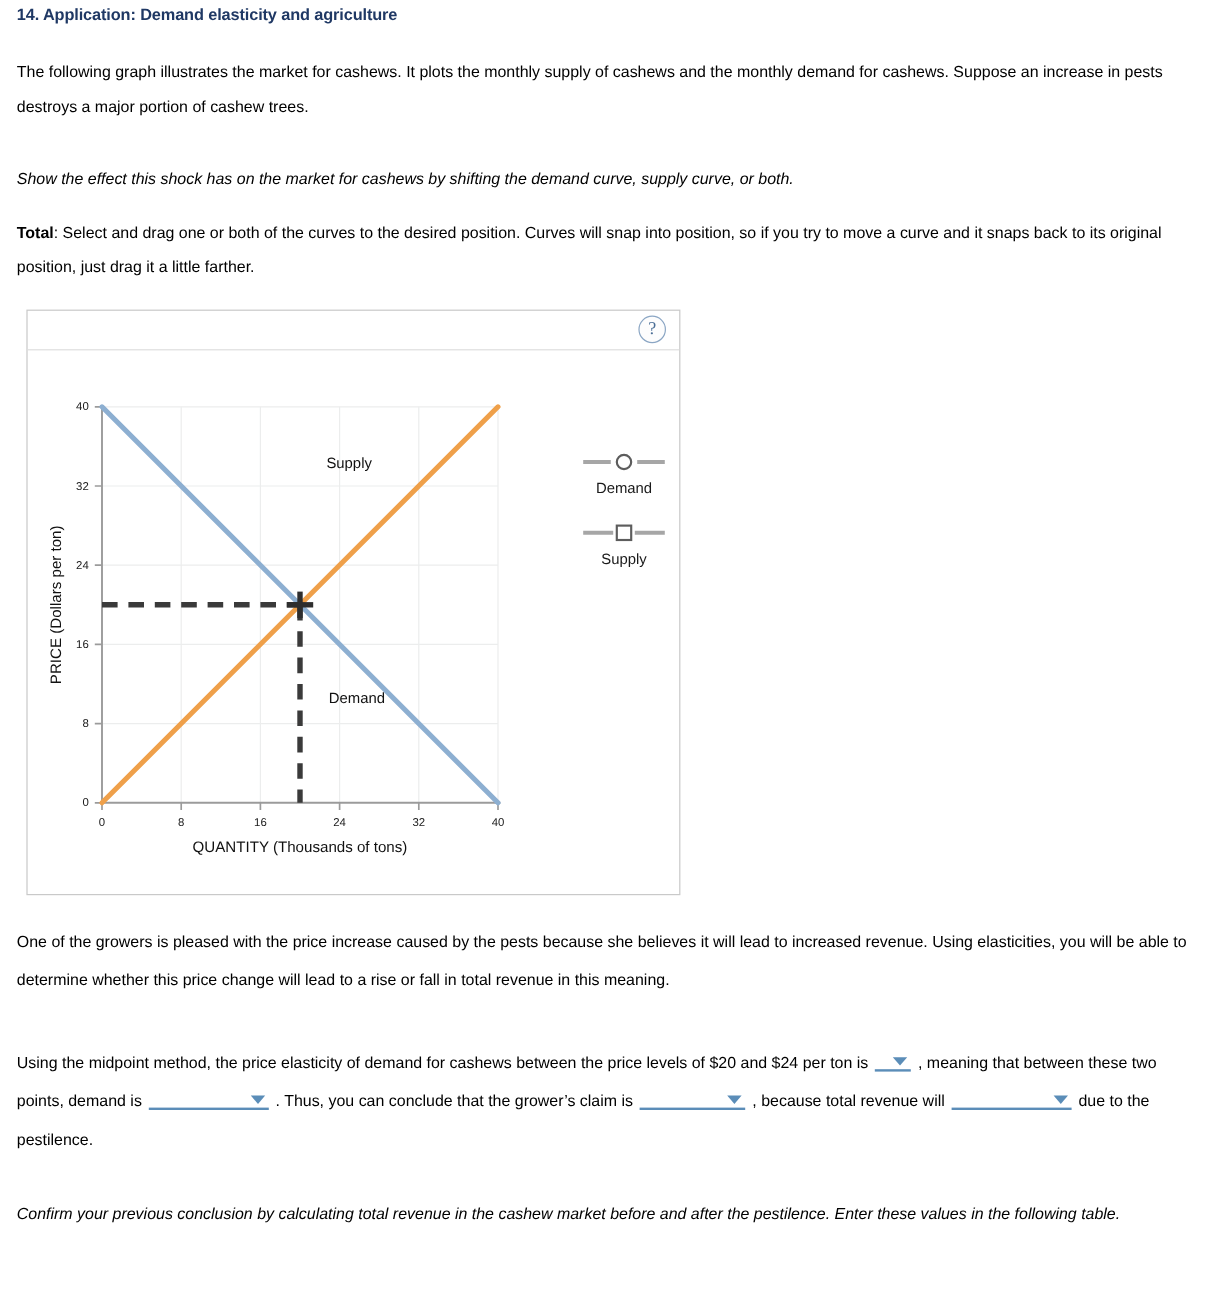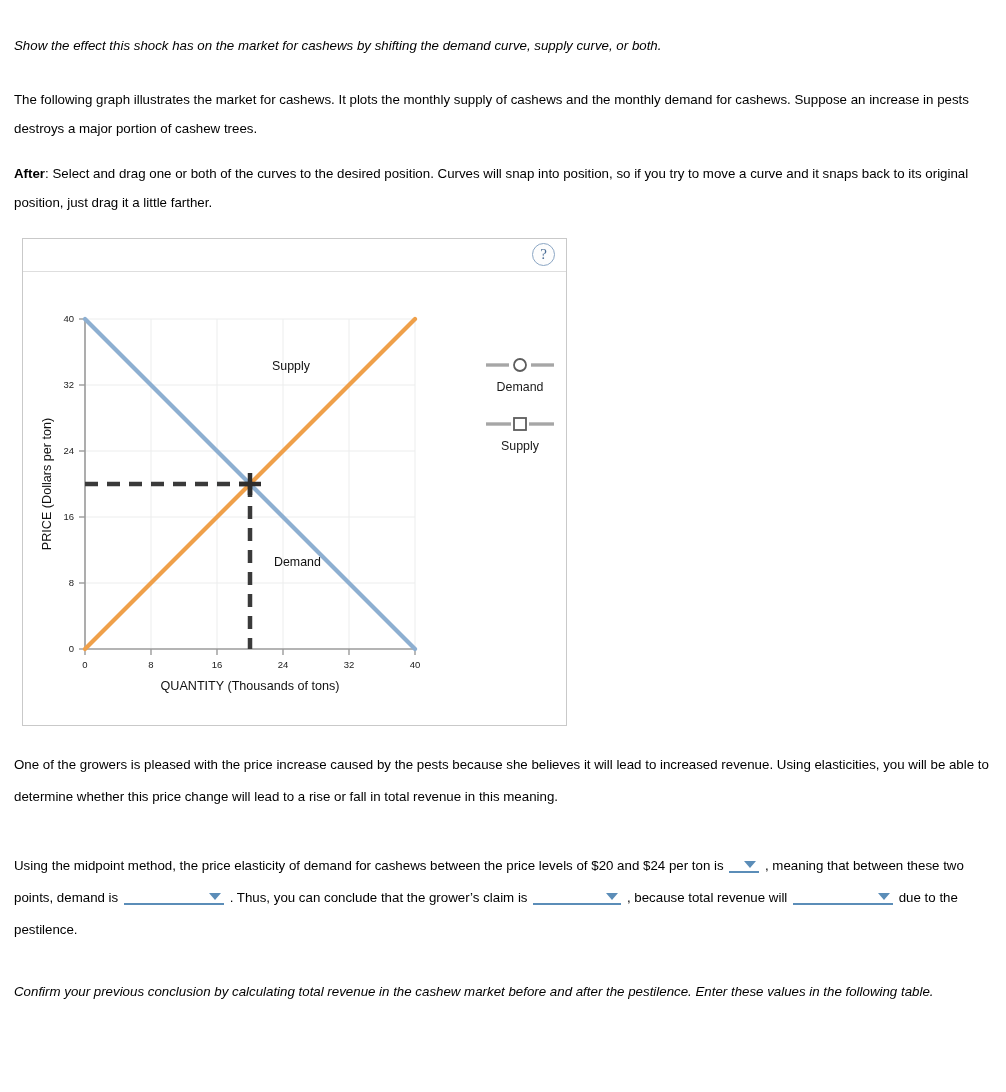--- a/index.html
+++ b/index.html
@@ -155,26 +155,27 @@
     font-family: "Liberation Sans", sans-serif;
     font-size: 12px;
     padding: 1px 3px;
   }
 </style>
 </head>
 <body>
 
 <div class="page">
 
+  <div class="q-title">14. Application: Demand elasticity and agriculture</div>
+
+  <div class="para p1">The following graph illustrates the market for cashews. It plots the monthly supply of cashews and the monthly demand for cashews. Suppose an increase in pests destroys a major portion of cashew trees.</div>
 
   <div class="para italic">Show the effect this shock has on the market for cashews by shifting the demand curve, supply curve, or both.</div>
 
-  <div class="para p1">The following graph illustrates the market for cashews. It plots the monthly supply of cashews and the monthly demand for cashews. Suppose an increase in pests destroys a major portion of cashew trees.</div>
-
-  <div class="para note"><b>After</b><span>: Select and drag one or both of the curves to the desired position. Curves will snap into position, so if you try to move a curve and it snaps back to its original position, just drag it a little farther.</span></div>
+  <div class="para note"><b>Total</b><span>: Select and drag one or both of the curves to the desired position. Curves will snap into position, so if you try to move a curve and it snaps back to its original position, just drag it a little farther.</span></div>
 
   <div class="graph-panel">
     <div class="graph-header">
       <div class="help-btn">?</div>
     </div>
 
     <div class="chart-area">
       <svg class="chart-svg" width="543" height="453" viewBox="0 0 543 453">
 
         <rect x="58" y="47" width="330" height="330" fill="#ffffff"></rect>

